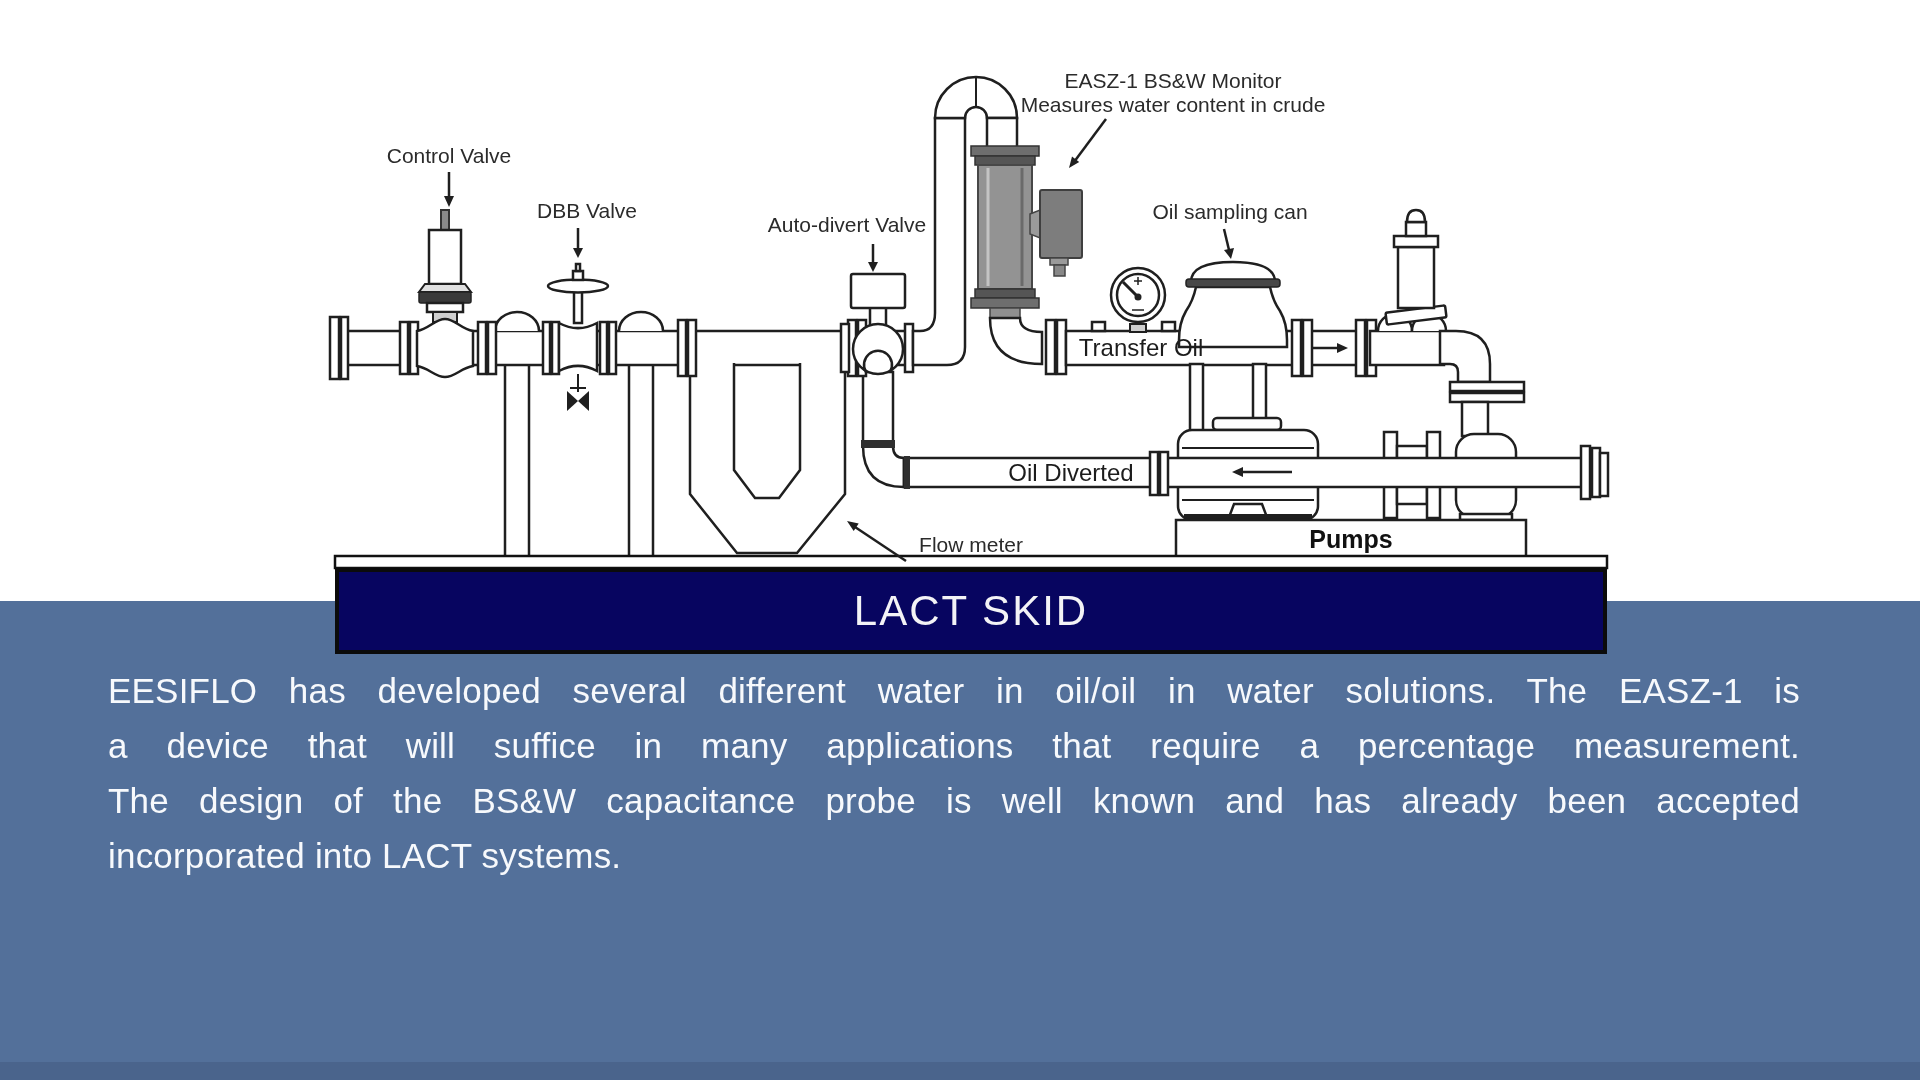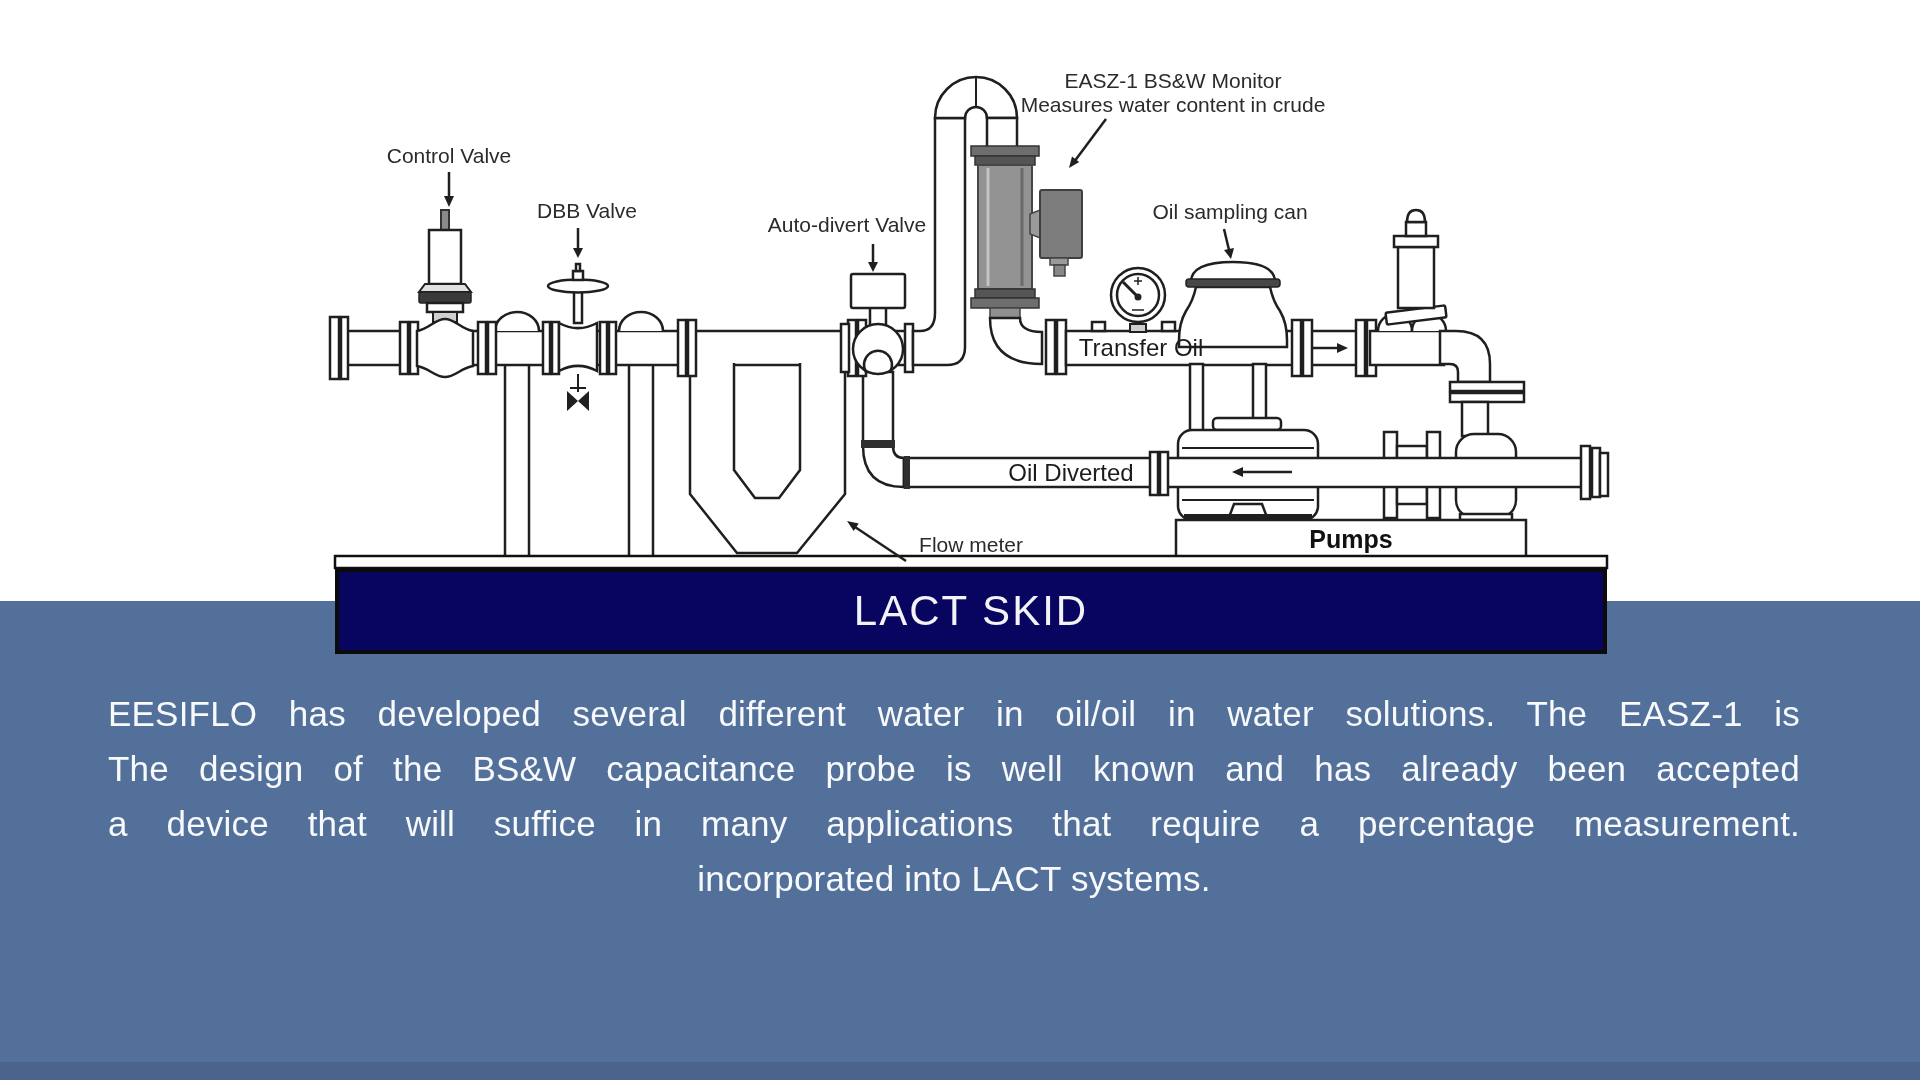--- a/index.html
+++ b/index.html
@@ -1,24 +1,24 @@
 <!DOCTYPE html>
 <html><head>
 <meta charset="utf-8">
 <style>
   html,body{margin:0;padding:0;}
   .page{position:relative;width:1920px;height:1080px;background:#ffffff;overflow:hidden;
         font-family:"Liberation Sans", sans-serif;}
   .blue-band{position:absolute;left:0;top:601px;width:1920px;height:479px;background:#53709A;}
   .footer-band{position:absolute;left:0;top:1062px;width:1920px;height:18px;background:#4A648C;}
   svg.diagram{position:absolute;left:0;top:0;}
-  .para{position:absolute;left:108px;top:686px;width:1692px;color:#F7F9FC;
+  .para{position:absolute;left:108px;top:663px;width:1692px;color:#F7F9FC;
         font-size:35px;line-height:55px;letter-spacing:0.2px;}
   .para .jline{text-align:justify;text-align-last:justify;}
-  .para .lastline{text-align:center;}
+  .para .lastline{text-align:left;}
   
   text{font-family:"Liberation Sans", sans-serif;}
   .lbl{font-size:21px;fill:#2B2B2B;}
   .pipe-lbl{font-size:24px;fill:#1C1C1C;}
   .pumps-lbl{font-size:25px;font-weight:bold;fill:#111;}
   .banner-lbl{font-size:42px;letter-spacing:2px;fill:#F3F3F6;}
   .ln{stroke:#1F1F1F;stroke-width:2.5;fill:#ffffff;}
   .nofill{fill:none;stroke:#1F1F1F;stroke-width:2.5;}
   .arrow{stroke:#1F1F1F;stroke-width:2.5;fill:none;}
   .ah{fill:#1F1F1F;stroke:none;}
@@ -273,18 +273,18 @@
     <g>
       <line class="arrow" stroke-width="2" x1="906" y1="561" x2="855" y2="527"></line>
       <path class="ah" d="M847,521 L858.7,523.5 L853.7,531 Z"></path>
     </g>
 
     <text class="pumps-lbl" x="1351" y="548" text-anchor="middle">Pumps</text>
   </svg>
 
   <div class="para">
     <div class="jline">EESIFLO has developed several different water in oil/oil in water solutions. The EASZ-1 is</div>
+    <div class="jline">a device that will suffice in many applications that require a percentage measurement.</div>
     <div class="jline">The design of the BS&amp;W capacitance probe is well known and has already been accepted</div>
-    <div class="jline">a device that will suffice in many applications that require a percentage measurement.</div>
     <div class="lastline">incorporated into LACT systems.</div>
   </div>
 
 </div>
 
 </body></html>

